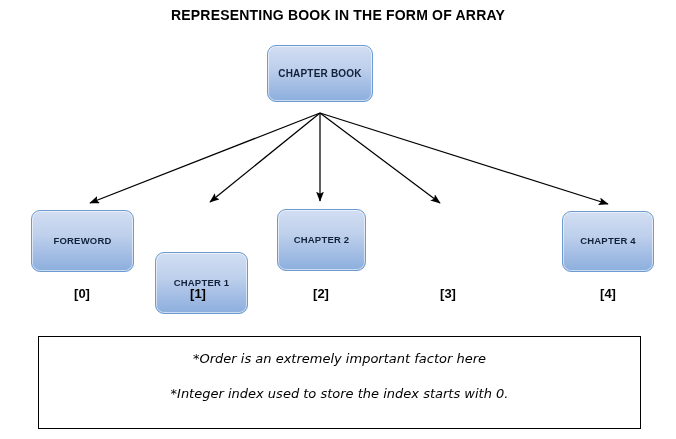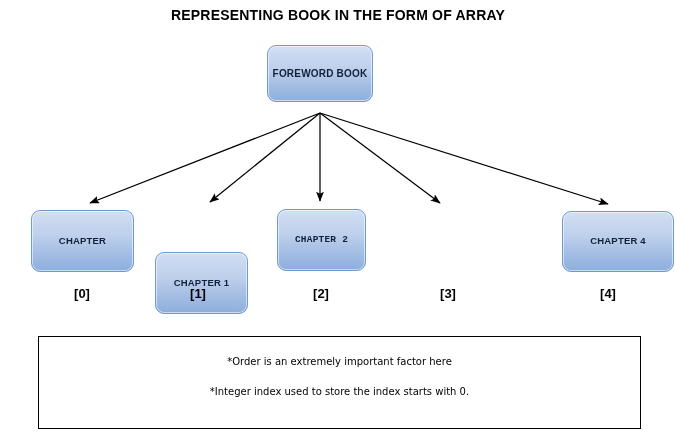--- a/index.html
+++ b/index.html
@@ -62,23 +62,23 @@
     letter-spacing: 0.2px;
     line-height: 1.1;
   }
   .root-label {
     font-size: 10px;
   }
 
   #node-root   { left: 267px; top: 45px;  width: 106px; height: 57px; }
   #node-idx-0  { left: 31px;  top: 210px; width: 103px; height: 62px; }
   #node-idx-1  { left: 155px; top: 210px; width: 93px;  height: 62px; margin-top: 42px; }
-  #node-idx-2  { left: 277px; top: 209px; width: 89px;  height: 62px; font-family: Liberation Mono, monospace; }
+  #node-idx-2  { left: 277px; top: 209px; width: 89px;  height: 62px; }
   #node-idx-3  { left: 401px; top: 210px; width: 95px;  height: 62px; }
-  #node-idx-4  { left: 562px; top: 211px; width: 112px;  height: 61px; }
+  #node-idx-4  { left: 562px; top: 211px; width: 92px;  height: 61px; }
 
   
   .index-label {
     position: absolute;
     font-size: 13px;
     font-weight: bold;
     color: #000000;
     text-align: center;
     font-family: "Liberation Sans", sans-serif;
   }
@@ -98,25 +98,26 @@
     box-sizing: border-box;
     border: 1.5px solid #000000;
     background: #ffffff;
     display: flex;
     flex-direction: column;
     align-items: center;
     justify-content: center;
   }
   .note-line {
     font-family: "DejaVu Sans", sans-serif;
-    font-size: 10px;
+    font-size: 13px;
     color: #000000;
     text-align: center;
     line-height: 1.35;
     white-space: pre;
+    font-style: italic;
   }
   #note-line-1 { margin-bottom: 17px; }
   #note-line-2 { margin-bottom: 12px; }
 </style>
 </head>
 <body>
 
 <div id="canvas">
 
   <div id="diagram-title">REPRESENTING BOOK IN THE FORM OF ARRAY</div>
@@ -129,25 +130,25 @@
     </defs>
 
     <line x1="320" y1="113" x2="90" y2="203" stroke="#000000" stroke-width="1.25" marker-end="url(#arrowhead)"></line>
     <line x1="320" y1="113" x2="210" y2="202" stroke="#000000" stroke-width="1.25" marker-end="url(#arrowhead)"></line>
     <line x1="320" y1="113" x2="320" y2="201" stroke="#000000" stroke-width="1.25" marker-end="url(#arrowhead)"></line>
     <line x1="320" y1="113" x2="440" y2="203" stroke="#000000" stroke-width="1.25" marker-end="url(#arrowhead)"></line>
     <line x1="320" y1="113" x2="608" y2="204" stroke="#000000" stroke-width="1.25" marker-end="url(#arrowhead)"></line>
   </svg>
 
   <div class="node-box" id="node-root">
-    <span class="node-label root-label">FOREWORD BOOK</span>
+    <span class="node-label root-label">CHAPTER BOOK</span>
   </div>
 
   <div class="node-box" id="node-idx-0">
-    <span class="node-label">CHAPTER</span>
+    <span class="node-label">FOREWORD</span>
   </div>
   <div class="node-box" id="node-idx-1">
     <span class="node-label">CHAPTER 1</span>
   </div>
   <div class="node-box" id="node-idx-2">
     <span class="node-label">CHAPTER 2</span>
   </div>
   <div class="node-box" id="node-idx-4">
     <span class="node-label">CHAPTER 4</span>
   </div>

